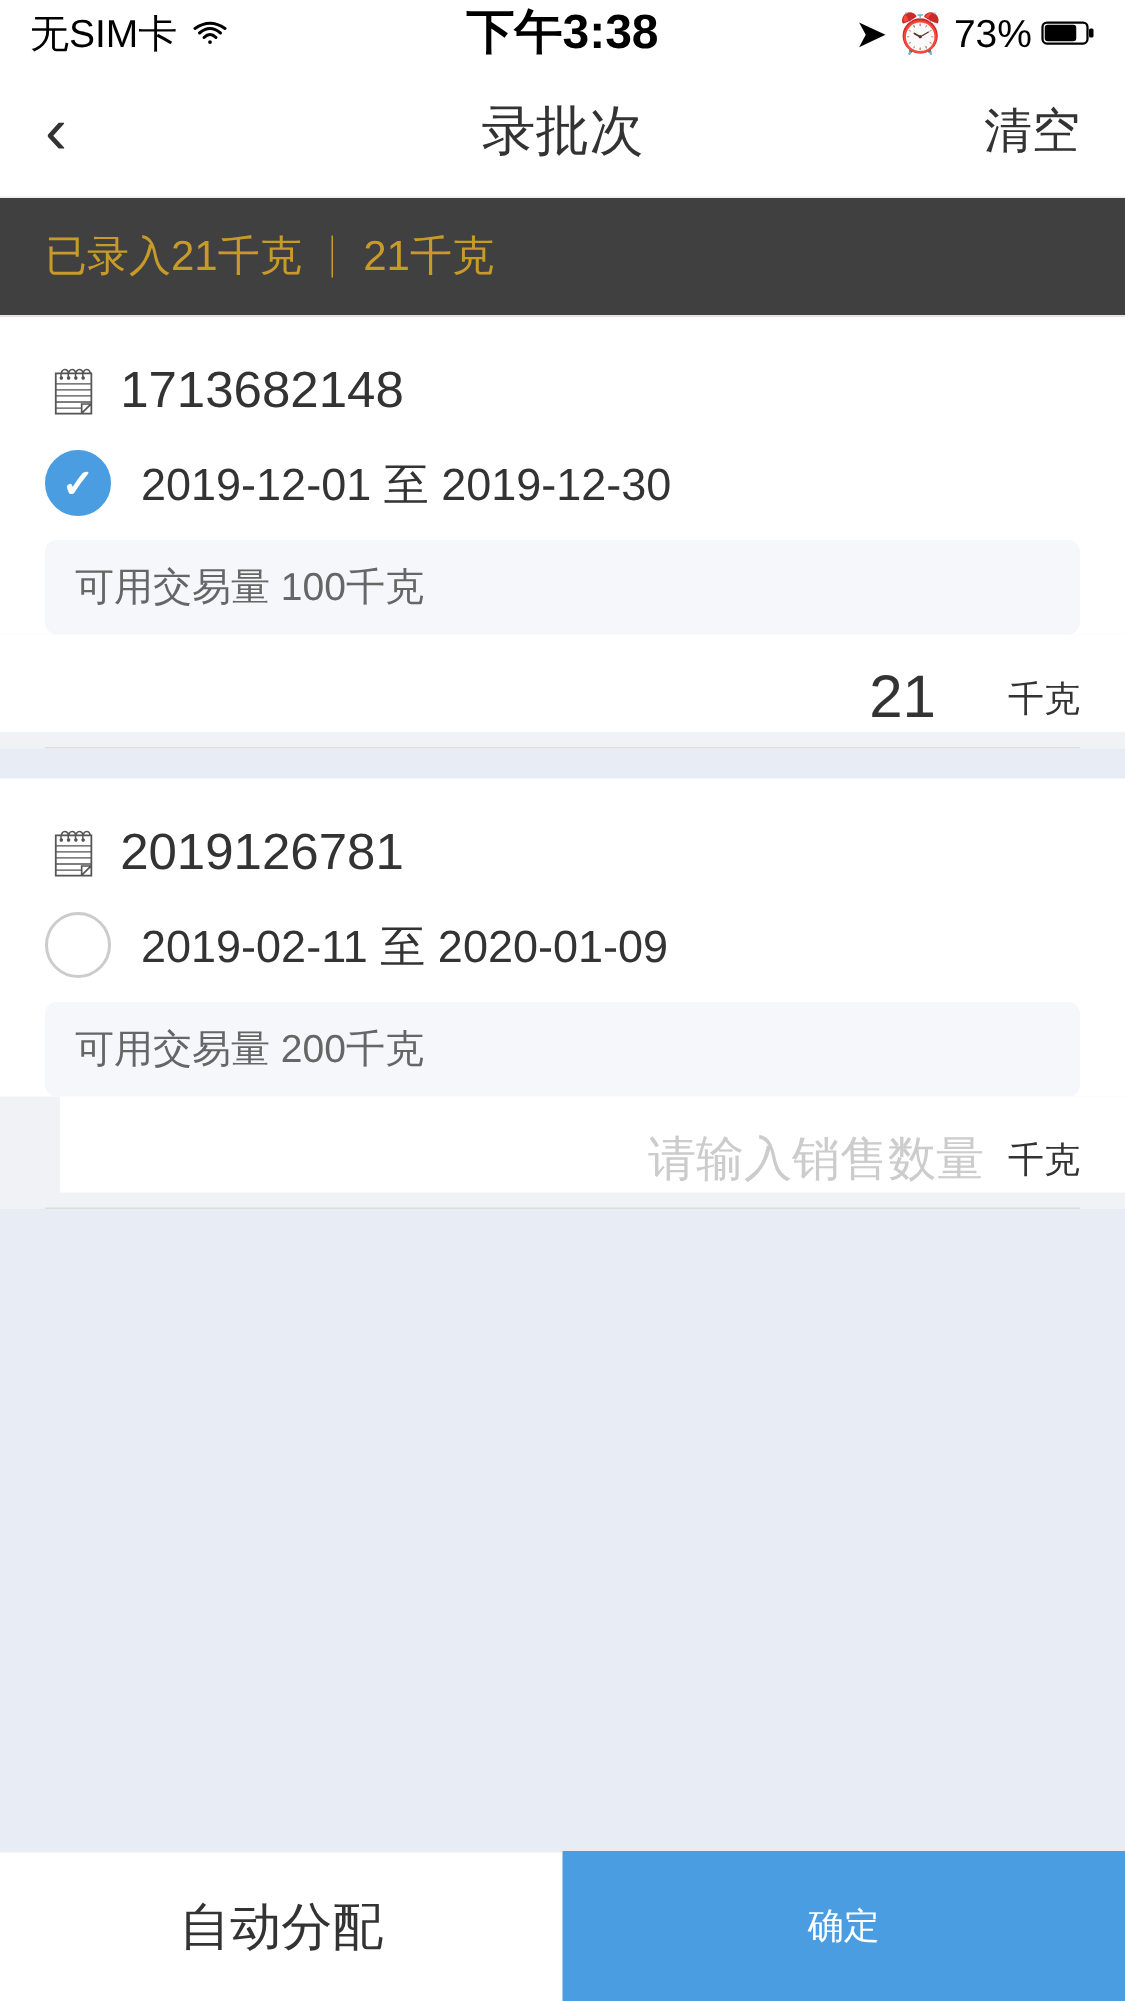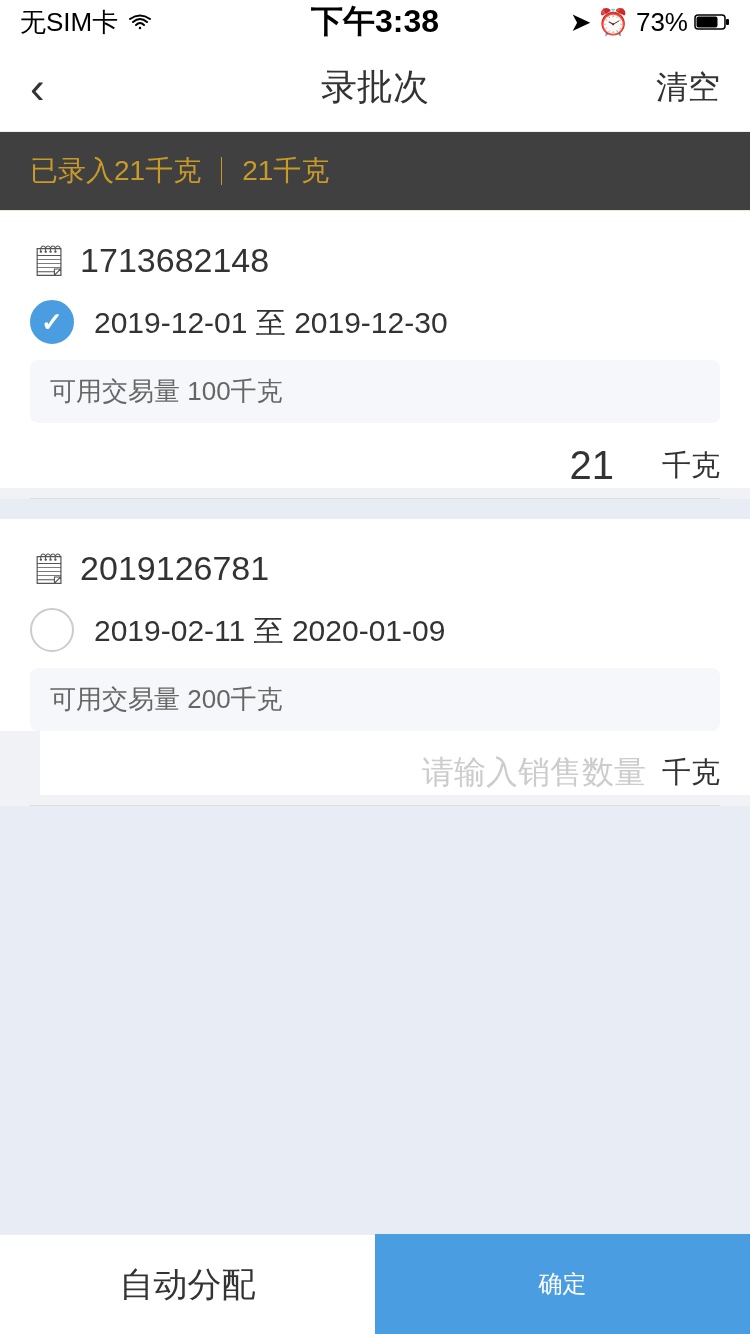--- a/index.html
+++ b/index.html
@@ -185,21 +185,21 @@
     .qty-input {
       font-size: 40px;
       color: #333;
       text-align: right;
       border: none;
       outline: none;
       background: transparent;
       width: 200px;
     }
     .qty-unit {
-      font-size: 29px;
+      font-size: 24px;
       color: #333;
       margin-left: 16px;
     }
     .qty-placeholder {
       font-size: 32px;
       color: #ccc;
       text-align: right;
       flex: 1;
     }
 

